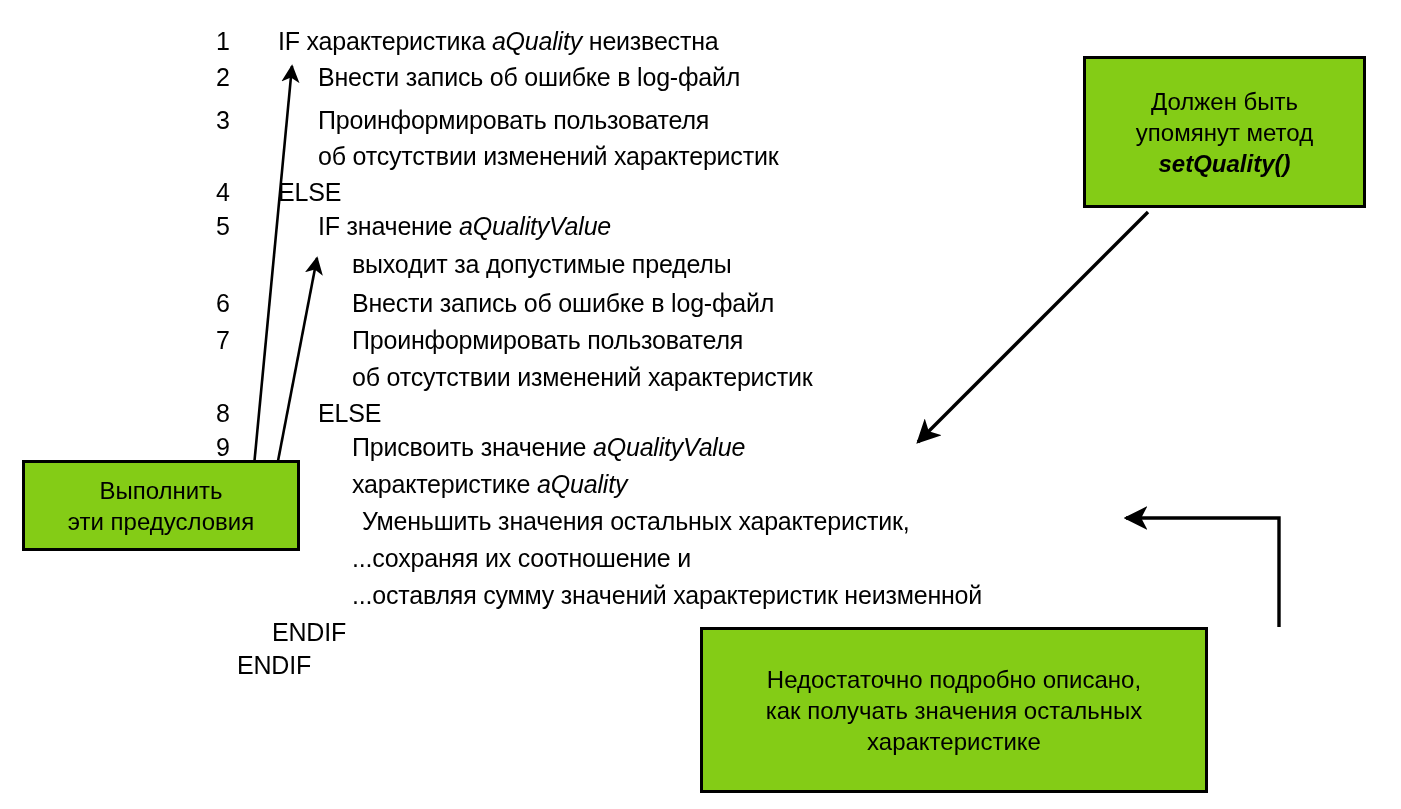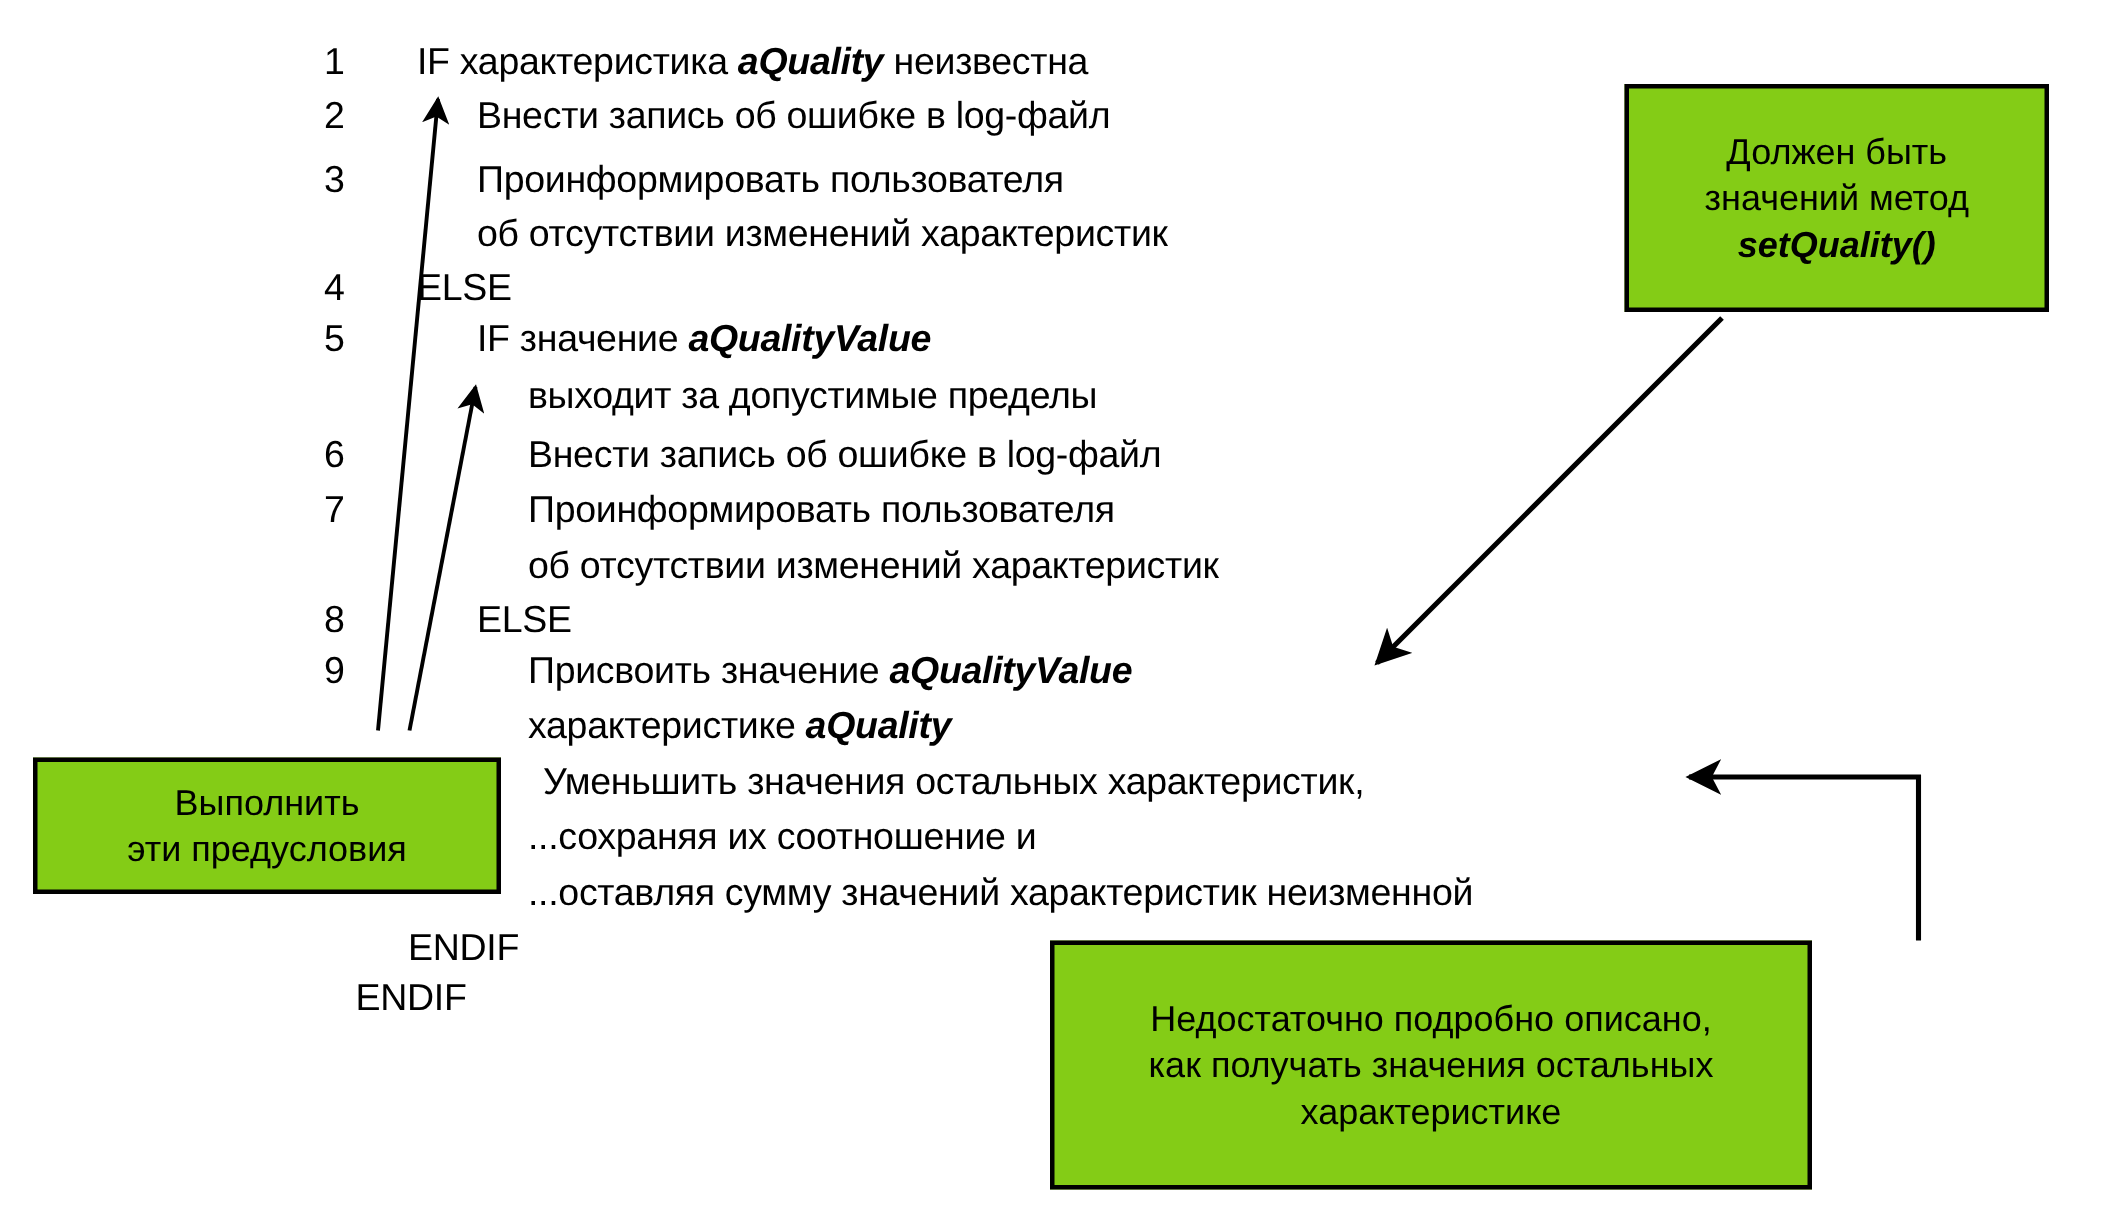--- a/index.html
+++ b/index.html
@@ -28,21 +28,21 @@
   .lineno {
     position: absolute;
     font-size: 25px;
     line-height: 30px;
     text-align: left;
     font-weight: 400;
   }
   .kw { font-style: normal; }
   .ident {
     font-style: italic;
-    font-weight: 700;
+    font-weight: 400;
   }
   
   .callout {
     position: absolute;
     border: 3px solid #000000;
     background: #84cc16;
     box-sizing: border-box;
     display: flex;
     flex-direction: column;
     align-items: center;
@@ -121,25 +121,25 @@
       <div class="code-line" style="left: 352px; top: 469px;"><span class="kw">характеристике </span><span class="ident">aQuality</span></div>
       <div class="code-line" style="left: 352px; top: 506px; margin-left: 10px;"><span class="kw">Уменьшить значения остальных характеристик,</span></div>
       <div class="code-line" style="left: 352px; top: 543px;"><span class="kw">...сохраняя их соотношение и</span></div>
       <div class="code-line" style="left: 352px; top: 580px;"><span class="kw">...оставляя сумму значений характеристик неизменной</span></div>
       <div class="code-line" style="left: 272px; top: 617px;"><span class="kw">ENDIF</span></div>
       <div class="code-line" style="left: 237px; top: 650px;"><span class="kw">ENDIF</span></div>
     </div>
 
   <div class="callout" id="callout-method" style="left: 1083px; top: 56px; width: 283px; height: 152px;">
       <span class="ln">Должен быть</span>
-      <span class="ln">значений метод</span>
+      <span class="ln">упомянут метод</span>
       <span class="ln it">setQuality()</span>
     </div>
 
-  <div class="callout" id="callout-precond" style="left: 22px; top: 505px; width: 312px; height: 91px;">
+  <div class="callout" id="callout-precond" style="left: 22px; top: 460px; width: 278px; height: 91px;">
       <span class="ln">Выполнить</span>
       <span class="ln">эти предусловия</span>
     </div>
 
   <div class="callout" id="callout-detail" style="left: 700px; top: 627px; width: 508px; height: 166px;">
       <span class="ln">Недостаточно подробно описано,</span>
       <span class="ln">как получать значения остальных</span>
       <span class="ln">характеристике</span>
     </div>
 

